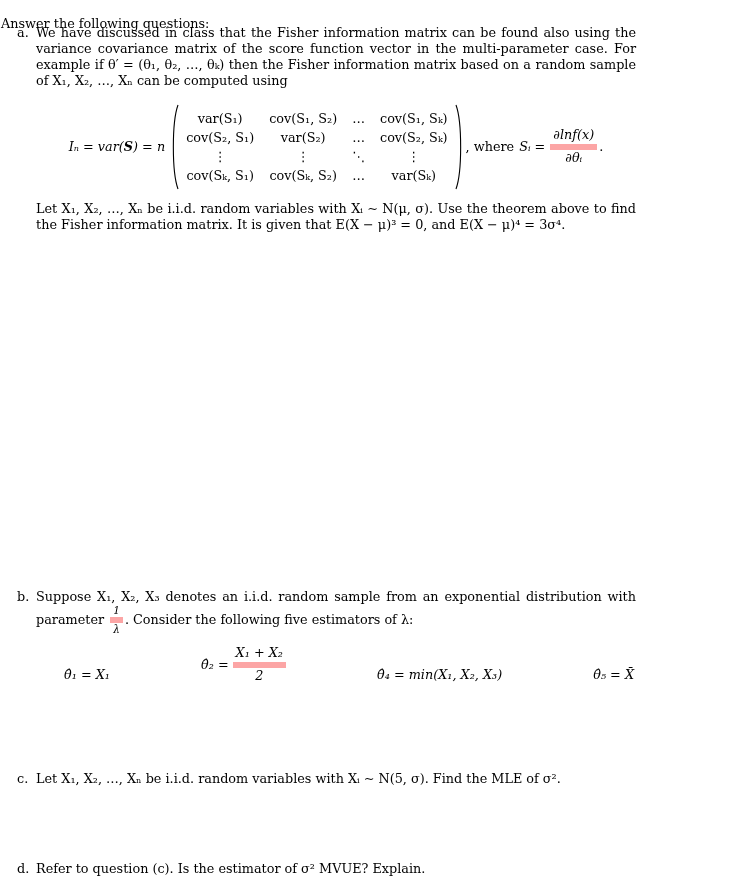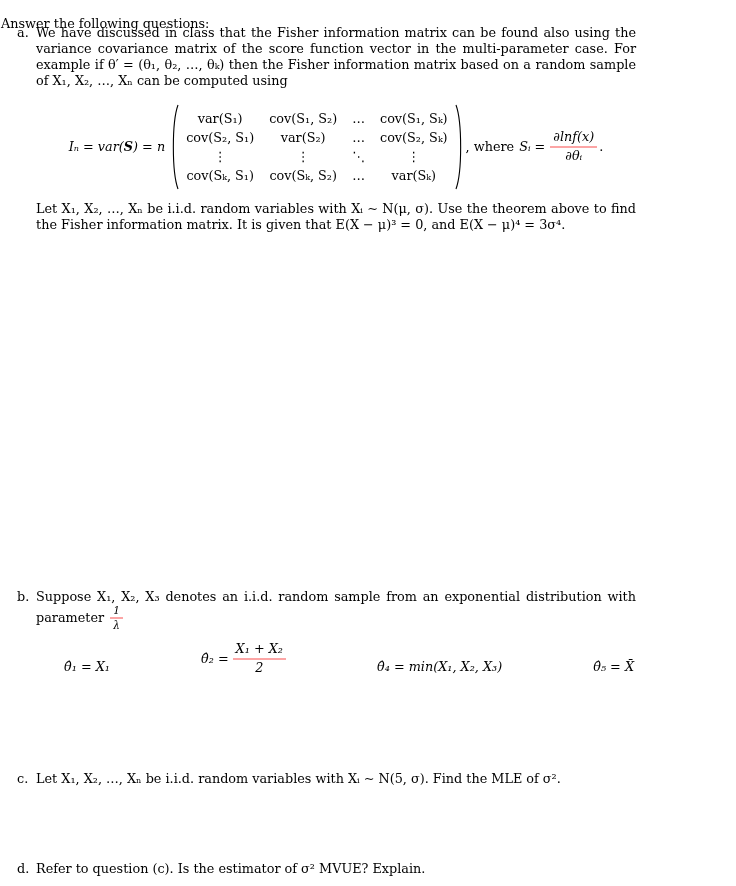--- a/index.html
+++ b/index.html
@@ -28,21 +28,21 @@
     display:grid;grid-template-columns:repeat(4,auto);
     column-gap:15px;row-gap:3px;align-items:center;justify-items:center;
     padding:2px 2px;
   }
   .matrix .cell{white-space:nowrap;}
   .paren{display:block;flex:none;}
   .frac{
     display:inline-flex;flex-direction:column;vertical-align:middle;
     text-align:center;line-height:1.15;
   }
-  .frac .num{border-bottom:2px solid #fca5a5;padding:0 3px 1px 3px;}
+  .frac .num{border-bottom:6px solid #fca5a5;padding:0 3px 1px 3px;}
   .frac .den{padding-top:1px;}
   .inline-frac{font-size:10.5px;line-height:1.05;margin:0 2px;}
   .est-row{
     display:flex;justify-content:space-between;align-items:flex-end;
     margin-top:11px;padding:0 2px 0 28px;
   }
   .est{white-space:nowrap;display:inline-flex;align-items:center;gap:4px;}
   .para-after-eq{margin-top:0;}
   #item-b .work{margin-top:15px;}
   .comma-tight{margin-left:-3px;}
@@ -100,21 +100,21 @@
   </div>
 </div>
 
 <div class="item" id="item-b">
   <span class="lbl">b.</span>
   <div class="content">
     <p><span>Suppose X₁, X₂, X₃ denotes an i.i.d. random sample from an exponential distribution with parameter</span>
       <span class="frac inline-frac">
           <span class="num math">1</span>
           <span class="den math">λ</span>
-        </span></p>
+        </span><span>. Consider the following five estimators of λ:</span></p>
 
     <div class="est-row">
       <span class="est math">θ̂₁ = X₁</span>
       <span class="est math">
         <span>θ̂₂ =</span>
         <span class="frac">
           <span class="num">X₁ + X₂</span>
           <span class="den">2</span>
         </span>
       </span>

